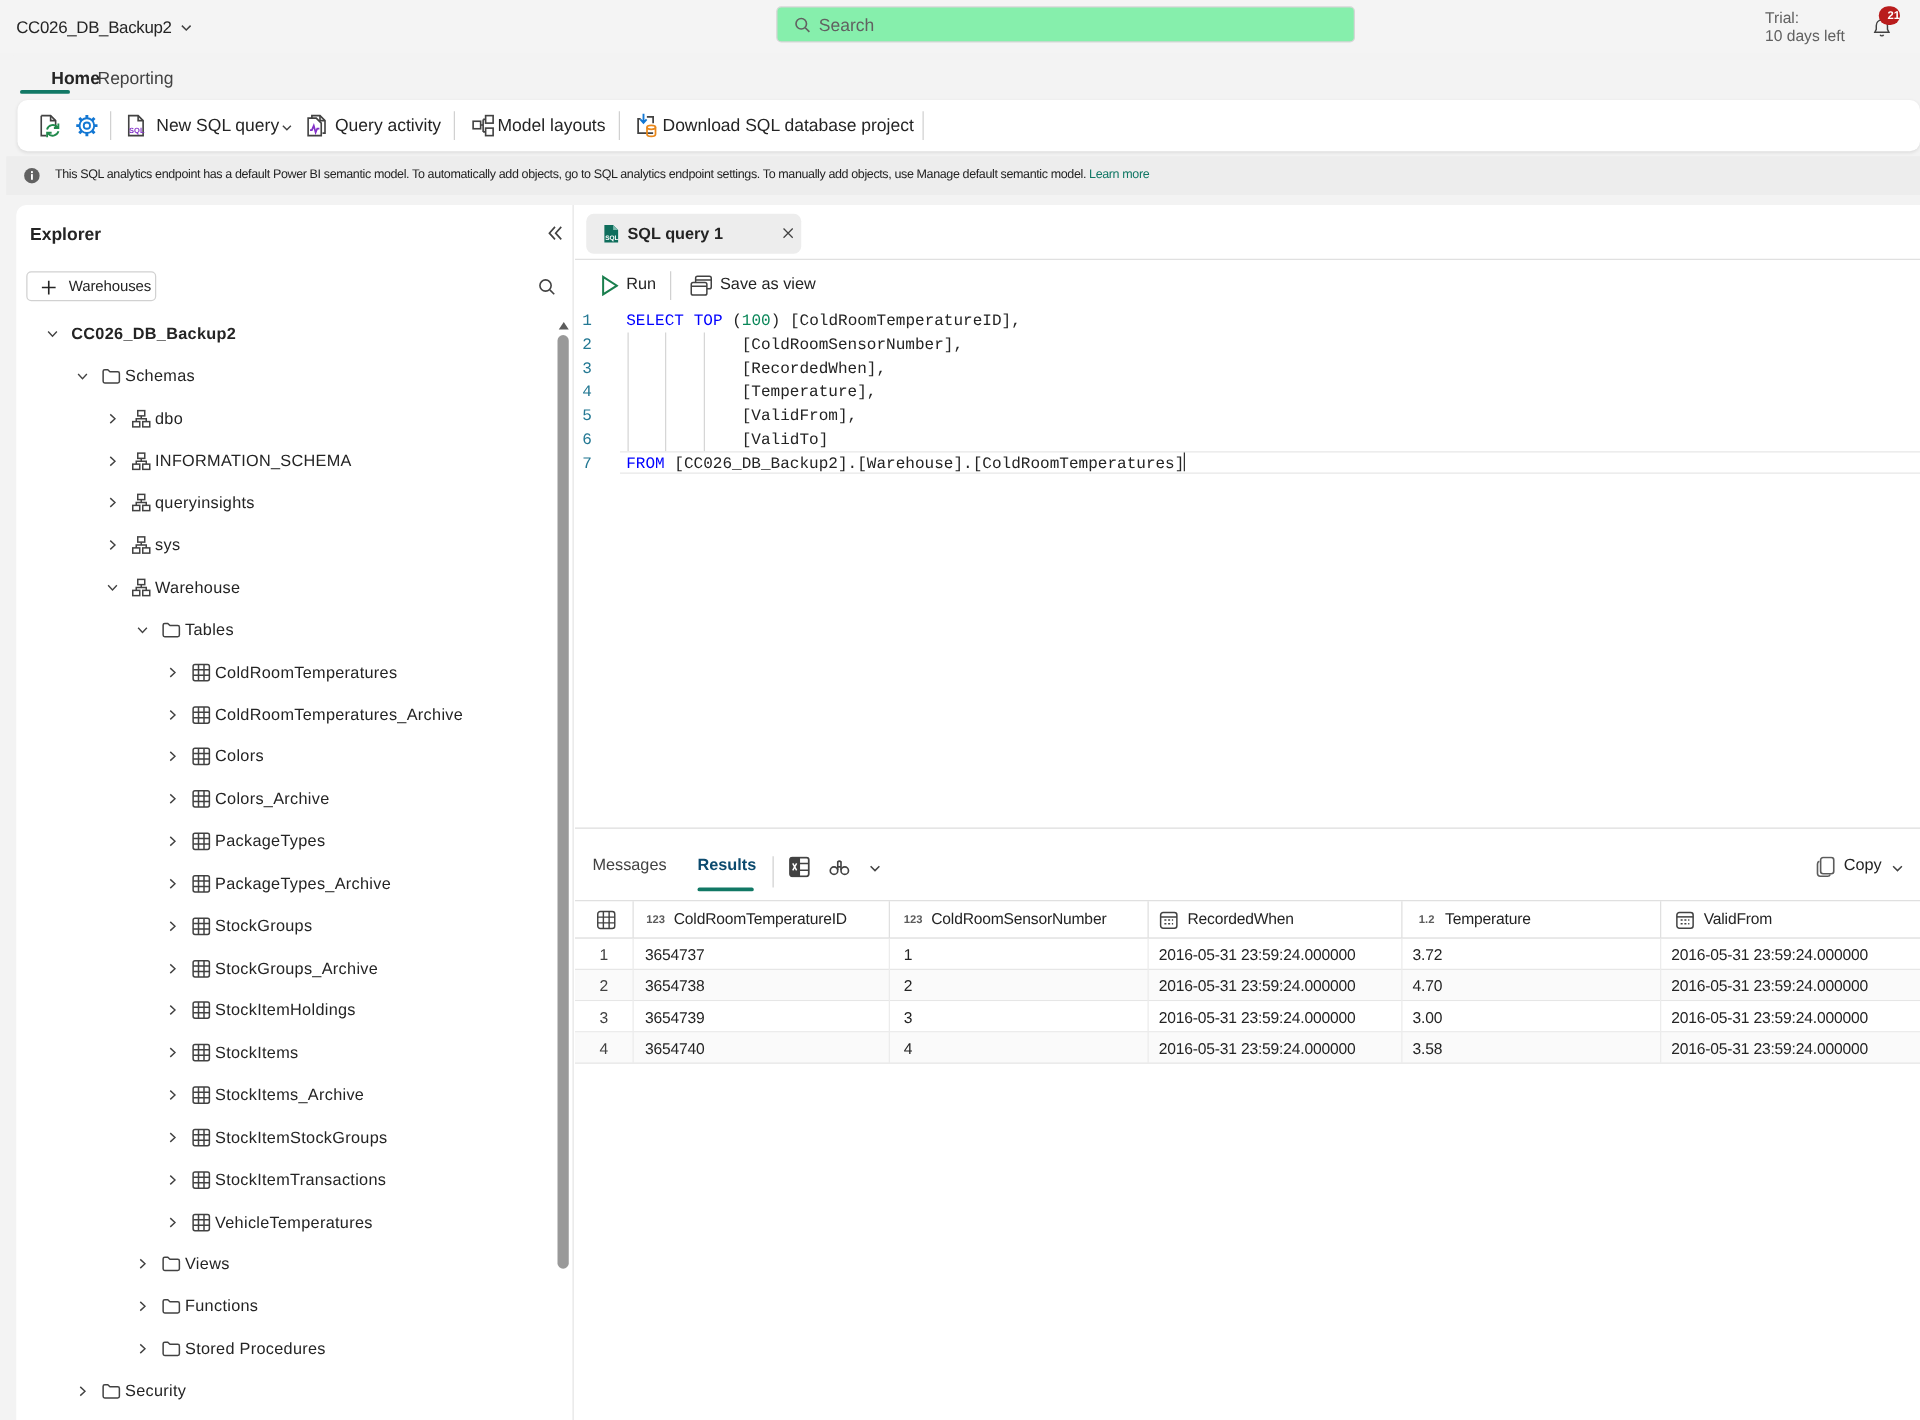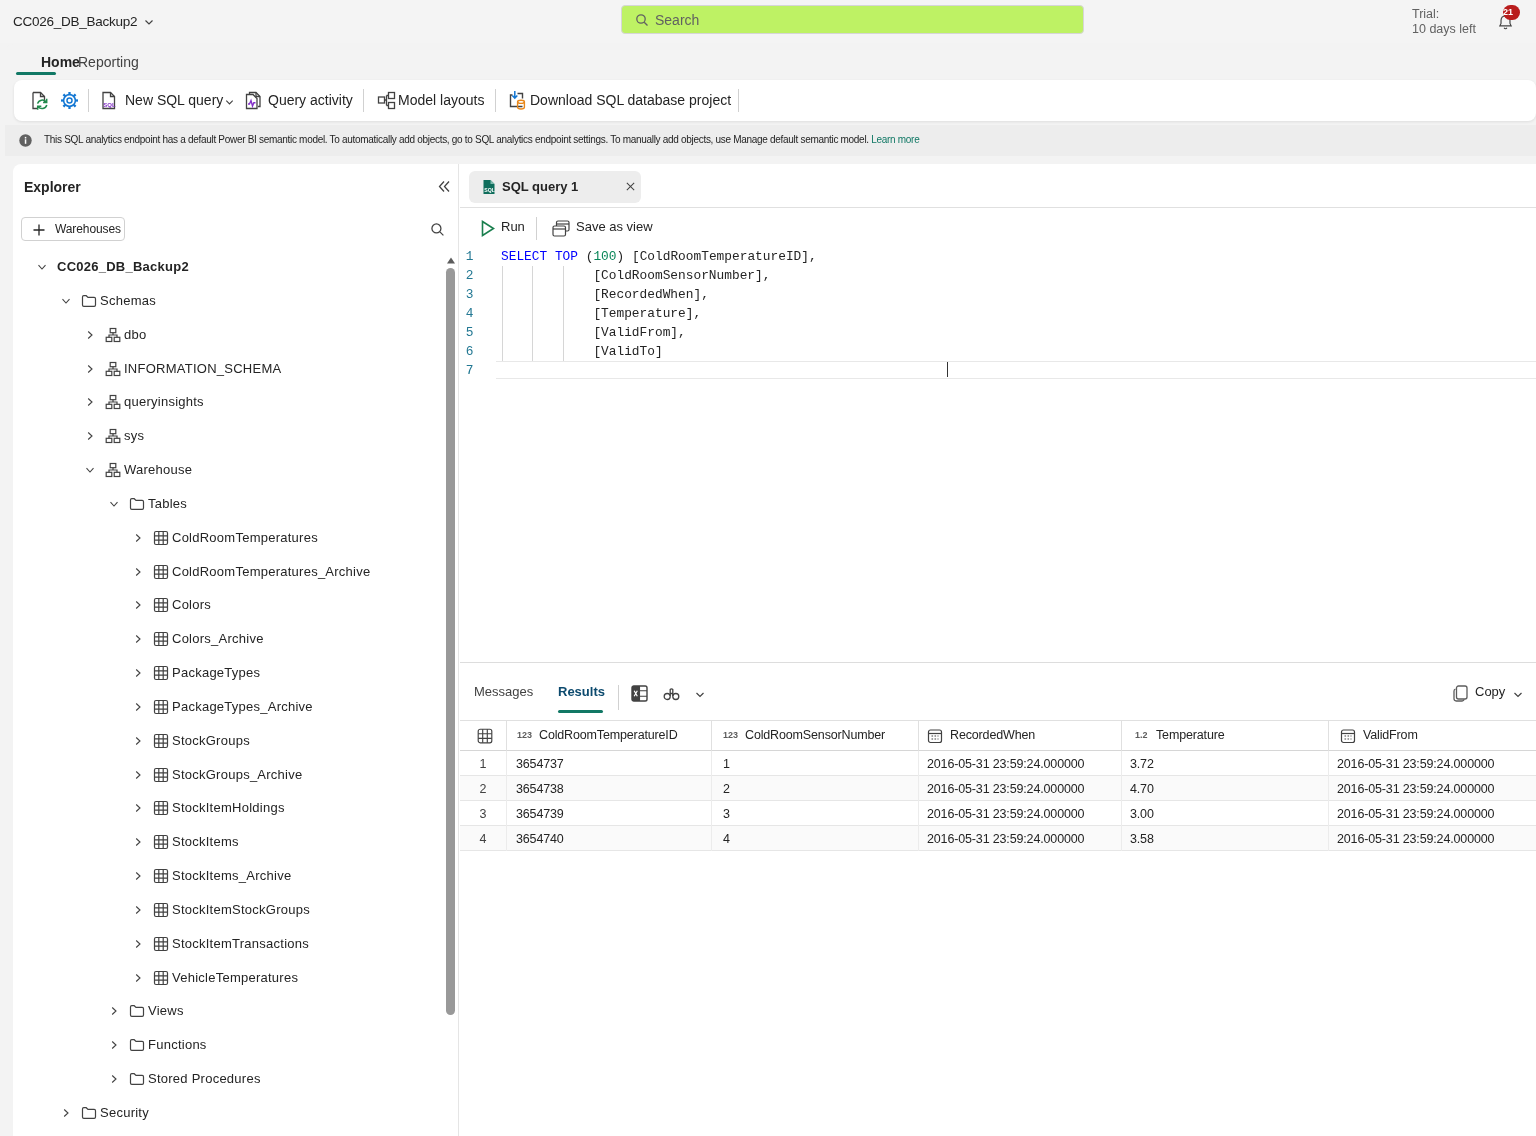--- a/index.html
+++ b/index.html
@@ -4,26 +4,26 @@
 <style>
   * { margin:0; padding:0; box-sizing:border-box; }
   html,body { width:1536px; height:1136px; overflow:hidden; }
   body { background:#f3f3f3; font-family:"Liberation Sans", sans-serif; color:#242424; }
   .abs { position:absolute; }
   svg { display:block; }
 
   
   #topbar { position:absolute; left:0; top:0; width:1536px; height:43px; background:#f4f4f4; }
   #crumb { position:absolute; left:13px; top:14px; font-size:13.5px; letter-spacing:-0.25px; color:#242424; }
-  #searchbox { position:absolute; left:621px; top:5px; width:463px; height:29px; background:#bef264;
+  #searchbox { position:absolute; left:621px; top:5px; width:463px; height:29px; background:#86efac;
     border:1px solid #d6d6d6; border-radius:4px; }
   #searchbox span { position:absolute; left:33px; top:6px; font-size:14px; color:#616161; }
   #trial { position:absolute; left:1412px; top:7px; font-size:12.5px; color:#616161; line-height:14.5px; }
   #bellbadge { position:absolute; left:1503px; top:5px; width:17px; height:15px; background:#b91c1c;
-    border-radius:8px; color:#fff; font-size:9px; font-weight:bold; text-align:left; line-height:15px; }
+    border-radius:8px; color:#fff; font-size:9px; font-weight:bold; text-align:right; line-height:15px; }
 
   
   #ribbon { position:absolute; left:5px; top:44px; width:1531px; height:112px; background:#f3f3f3;
     border-radius:8px 0 0 0; }
   .toptab { position:absolute; top:10px; font-size:14px; }
   #toolbar { position:absolute; left:9px; top:36px; width:1522px; height:41px; background:#fff;
     border-radius:8px; box-shadow:0 1px 3px rgba(0,0,0,0.09); }
   .tbtxt { position:absolute; top:12px; font-size:14px; color:#242424; white-space:nowrap; }
   .tbdiv { position:absolute; top:9px; width:1px; height:23px; background:#d1d1d1; }
   #banner { position:absolute; left:0px; top:81px; width:1531px; height:31px; background:#ededed; }
@@ -452,20 +452,21 @@
       <div class="ln" style="top:57px;">4</div>
       <div class="ln" style="top:76px;">5</div>
       <div class="ln" style="top:95px;">6</div>
       <div class="ln" style="top:114px;">7</div>
       <div class="cl" style="top:0px;"><span class="kw">SELECT</span> <span class="kw">TOP</span> (<span class="num">100</span>) [ColdRoomTemperatureID],</div>
       <div class="cl" style="top:19px;">            [ColdRoomSensorNumber],</div>
       <div class="cl" style="top:38px;">            [RecordedWhen],</div>
       <div class="cl" style="top:57px;">            [Temperature],</div>
       <div class="cl" style="top:76px;">            [ValidFrom],</div>
       <div class="cl" style="top:95px;">            [ValidTo]</div>
+      <div class="cl" style="top:114px;"><span class="kw">FROM</span> [CC026_DB_Backup2].[Warehouse].[ColdRoomTemperatures]</div>
       <div id="cursor"></div>
     </div>
 
     <div id="results">
       <div class="rtab" style="left:14px; color:#424242;">Messages</div>
       <div class="rtab" style="left:98px; font-weight:bold; color:#0c4a6e;">Results</div>
       <div id="resunderline"></div>
       <div class="abs" style="left:158px; top:22px; width:1px; height:25px; background:#d1d1d1;"></div>
 
       <svg class="abs" style="left:171px; top:22px;" width="17" height="17" viewBox="0 0 17 17" fill="none">

